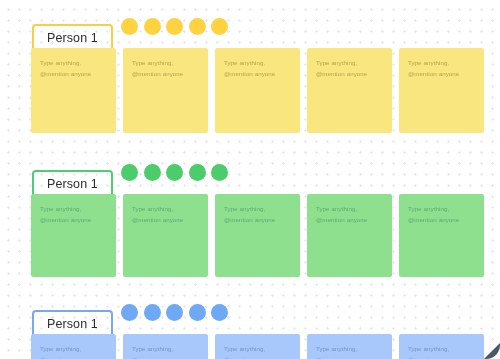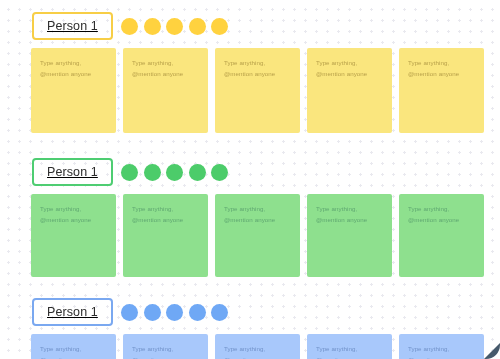--- a/index.html
+++ b/index.html
@@ -29,25 +29,24 @@
 
   .row {
     position: absolute;
     left: 0;
     width: 500px;
   }
 
   .row-header {
     position: absolute;
     left: 32px;
-    top: 0;
+    top: 12px;
     display: flex;
     align-items: center;
     height: 28px;
-    text-decoration: underline;
   }
 
   .person-chip {
     box-sizing: border-box;
     height: 28px;
     min-width: 62px;
     padding: 0 13px;
     display: flex;
     align-items: center;
     justify-content: center;

